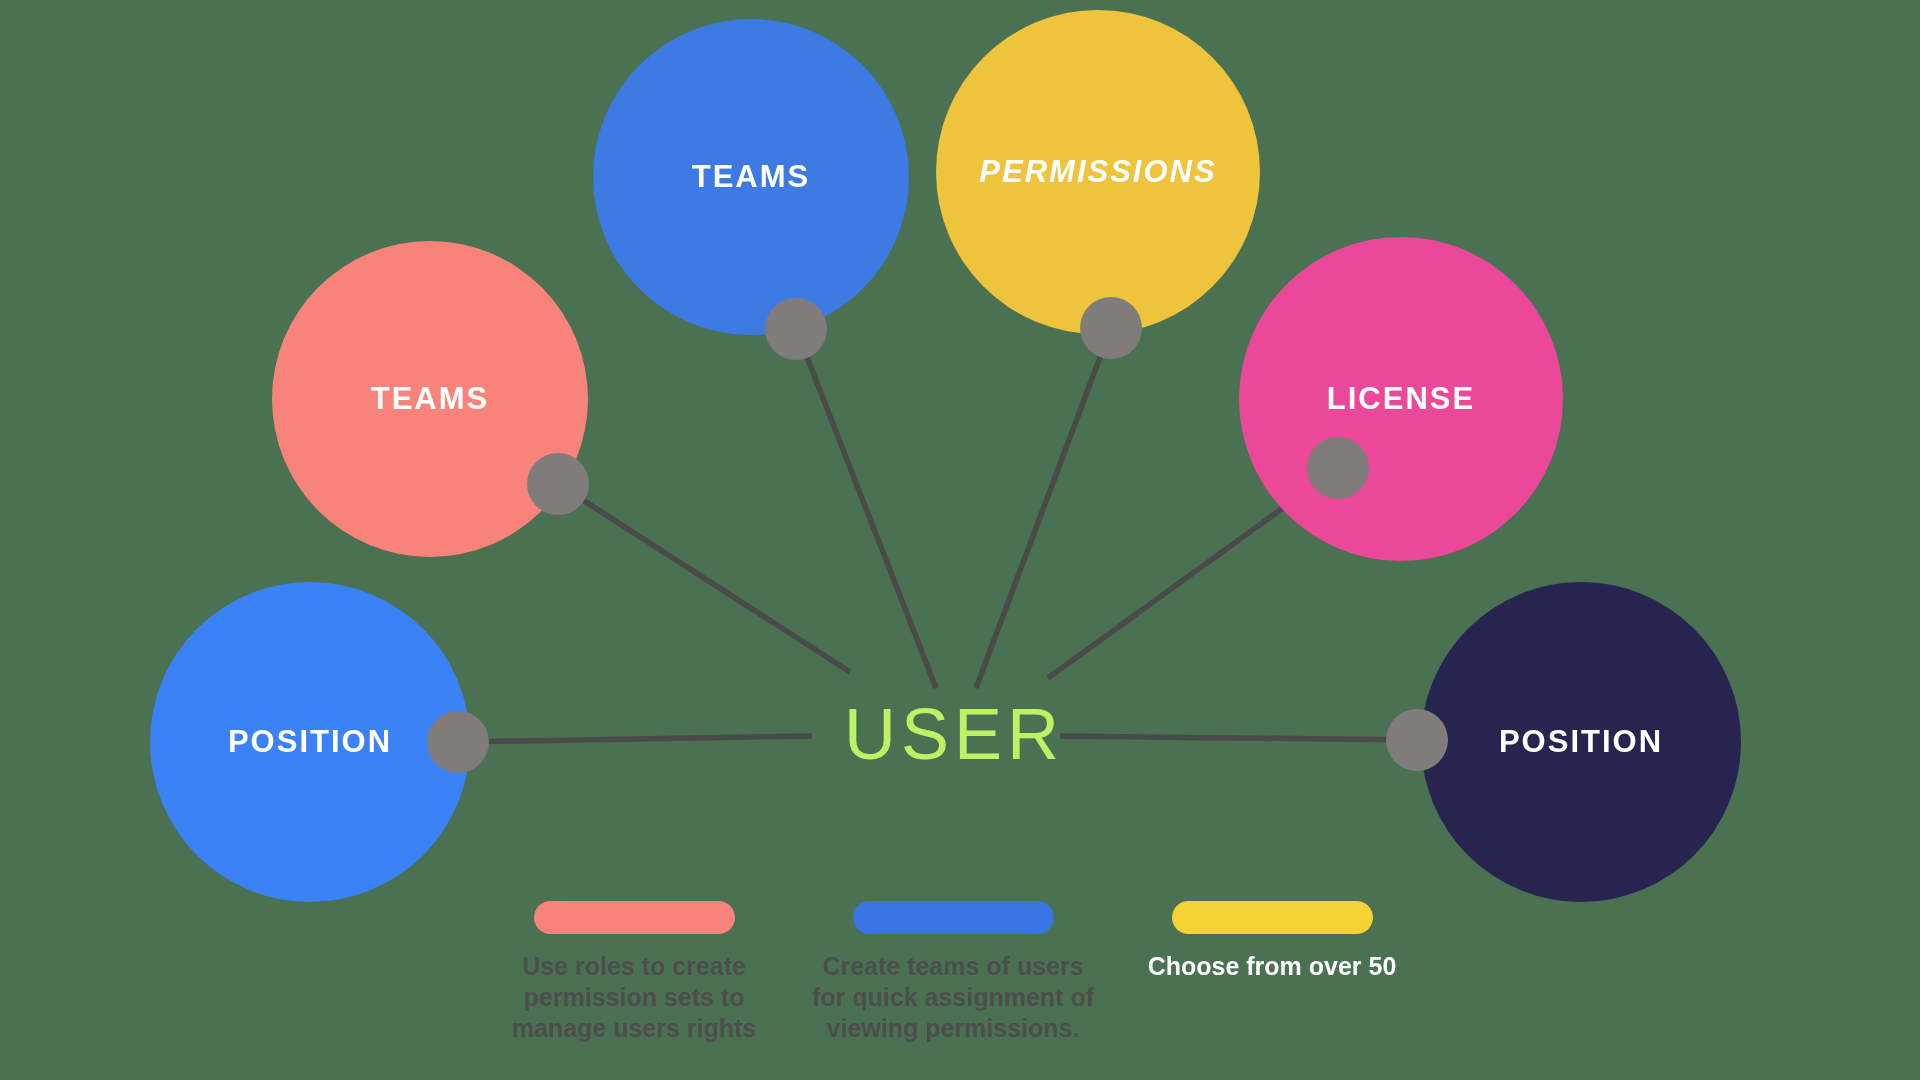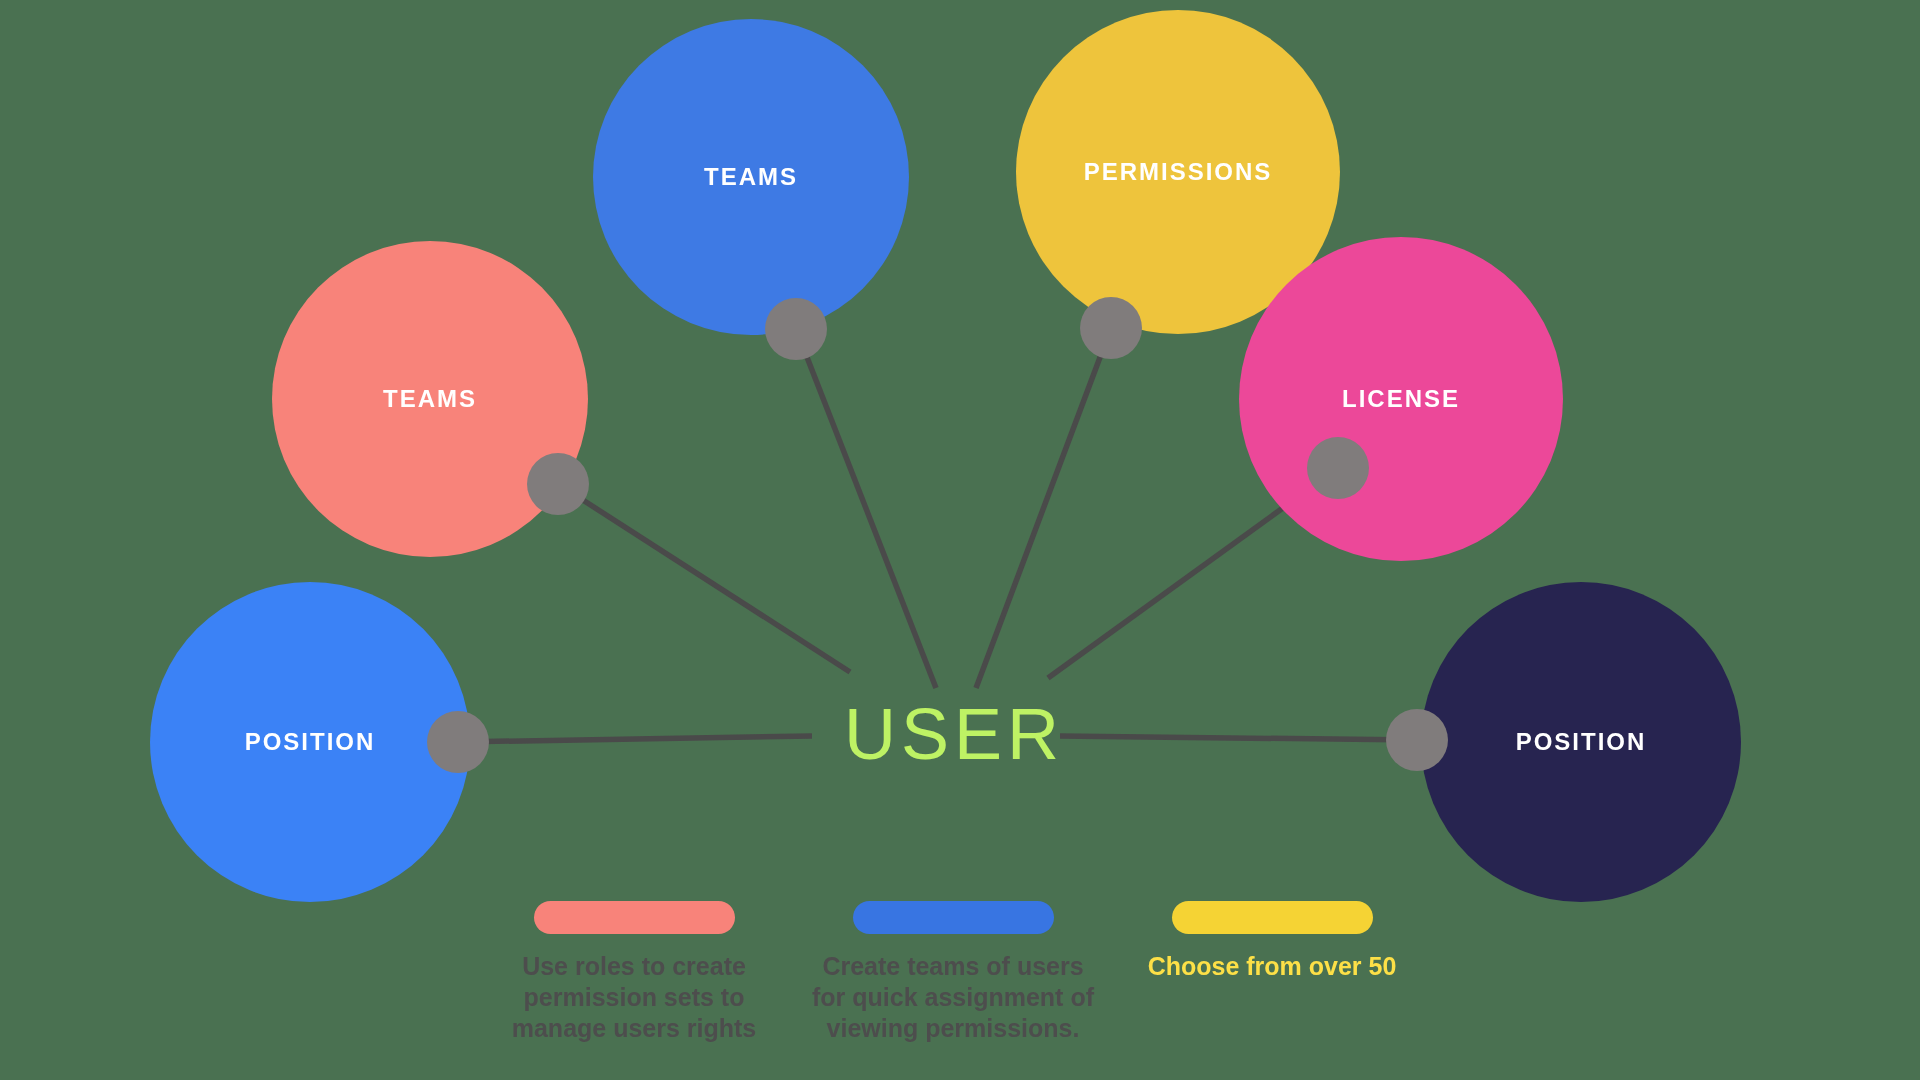--- a/index.html
+++ b/index.html
@@ -19,21 +19,21 @@
   }
   .node-circle {
     position: absolute;
     border-radius: 50%;
     display: flex; align-items: center; justify-content: center;
     z-index: 2;
   }
   .node-label {
     color: #ffffff;
     font-weight: 700;
-    font-size: 24px;
+    font-size: 31px;
     letter-spacing: 2px;
     text-align: right;
   }
   .connector-dot {
     position: absolute;
     width: 62px; height: 62px;
     border-radius: 50%;
     z-index: 3;
   }
   .user-hub-label {
@@ -77,21 +77,21 @@
     <line x1="1111" y1="328" x2="976" y2="688" stroke-width="5.5" style="stroke: rgb(74, 74, 74);"></line>
     <line x1="1338" y1="468" x2="1048" y2="678" stroke-width="5.5" style="stroke: rgb(74, 74, 74);"></line>
     <line x1="458" y1="742" x2="812" y2="736" stroke-width="5.5" style="stroke: rgb(74, 74, 74);"></line>
     <line x1="1417" y1="740" x2="1060" y2="736" stroke-width="5.5" style="stroke: rgb(74, 74, 74);"></line>
   </svg>
 
   <div class="node-circle" style="left: 593px; top: 19px; width: 316px; height: 316px; background: rgb(62, 122, 228);">
     <span class="node-label">TEAMS</span>
   </div>
 
-  <div class="node-circle" style="left: 1016px; top: 10px; width: 324px; height: 324px; background: rgb(238, 196, 60);">
+  <div class="node-circle" style="left: 936px; top: 10px; width: 324px; height: 324px; background: rgb(238, 196, 60); font-style: italic;">
     <span class="node-label">PERMISSIONS</span>
   </div>
 
   <div class="node-circle" style="left: 272px; top: 241px; width: 316px; height: 316px; background: rgb(248, 131, 122);">
     <span class="node-label">TEAMS</span>
   </div>
 
   <div class="node-circle" style="left: 1239px; top: 237px; width: 324px; height: 324px; background: #ec4899;">
     <span class="node-label">LICENSE</span>
   </div>
@@ -124,20 +124,20 @@
 
   <div class="legend-item" style="left: 484px; color: rgb(77, 77, 77);">
     <div class="legend-swatch" style="background: rgb(248, 131, 122);"></div>
     <div class="legend-lines">
       <div class="legend-line">Use roles to create</div>
       <div class="legend-line">permission sets to</div>
       <div class="legend-line">manage users rights</div>
     </div>
   </div>
 
-  <div class="legend-item" style="left: 1122px; color: #fde047;">
+  <div class="legend-item" style="left: 1122px; color: #ffffff;">
     <div class="legend-swatch" style="background: rgb(245, 211, 52);"></div>
     <div class="legend-lines">
       <div class="legend-line">Choose from over 50</div>
     </div>
   </div>
 
 </div>
 
 </body></html>

